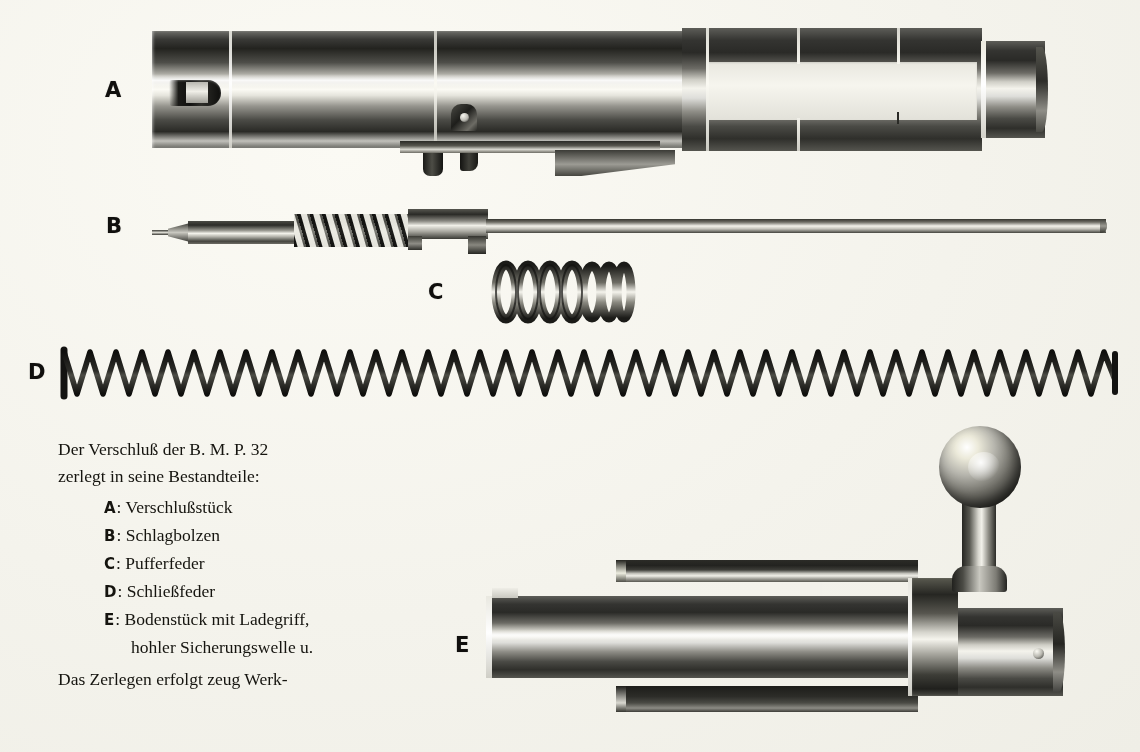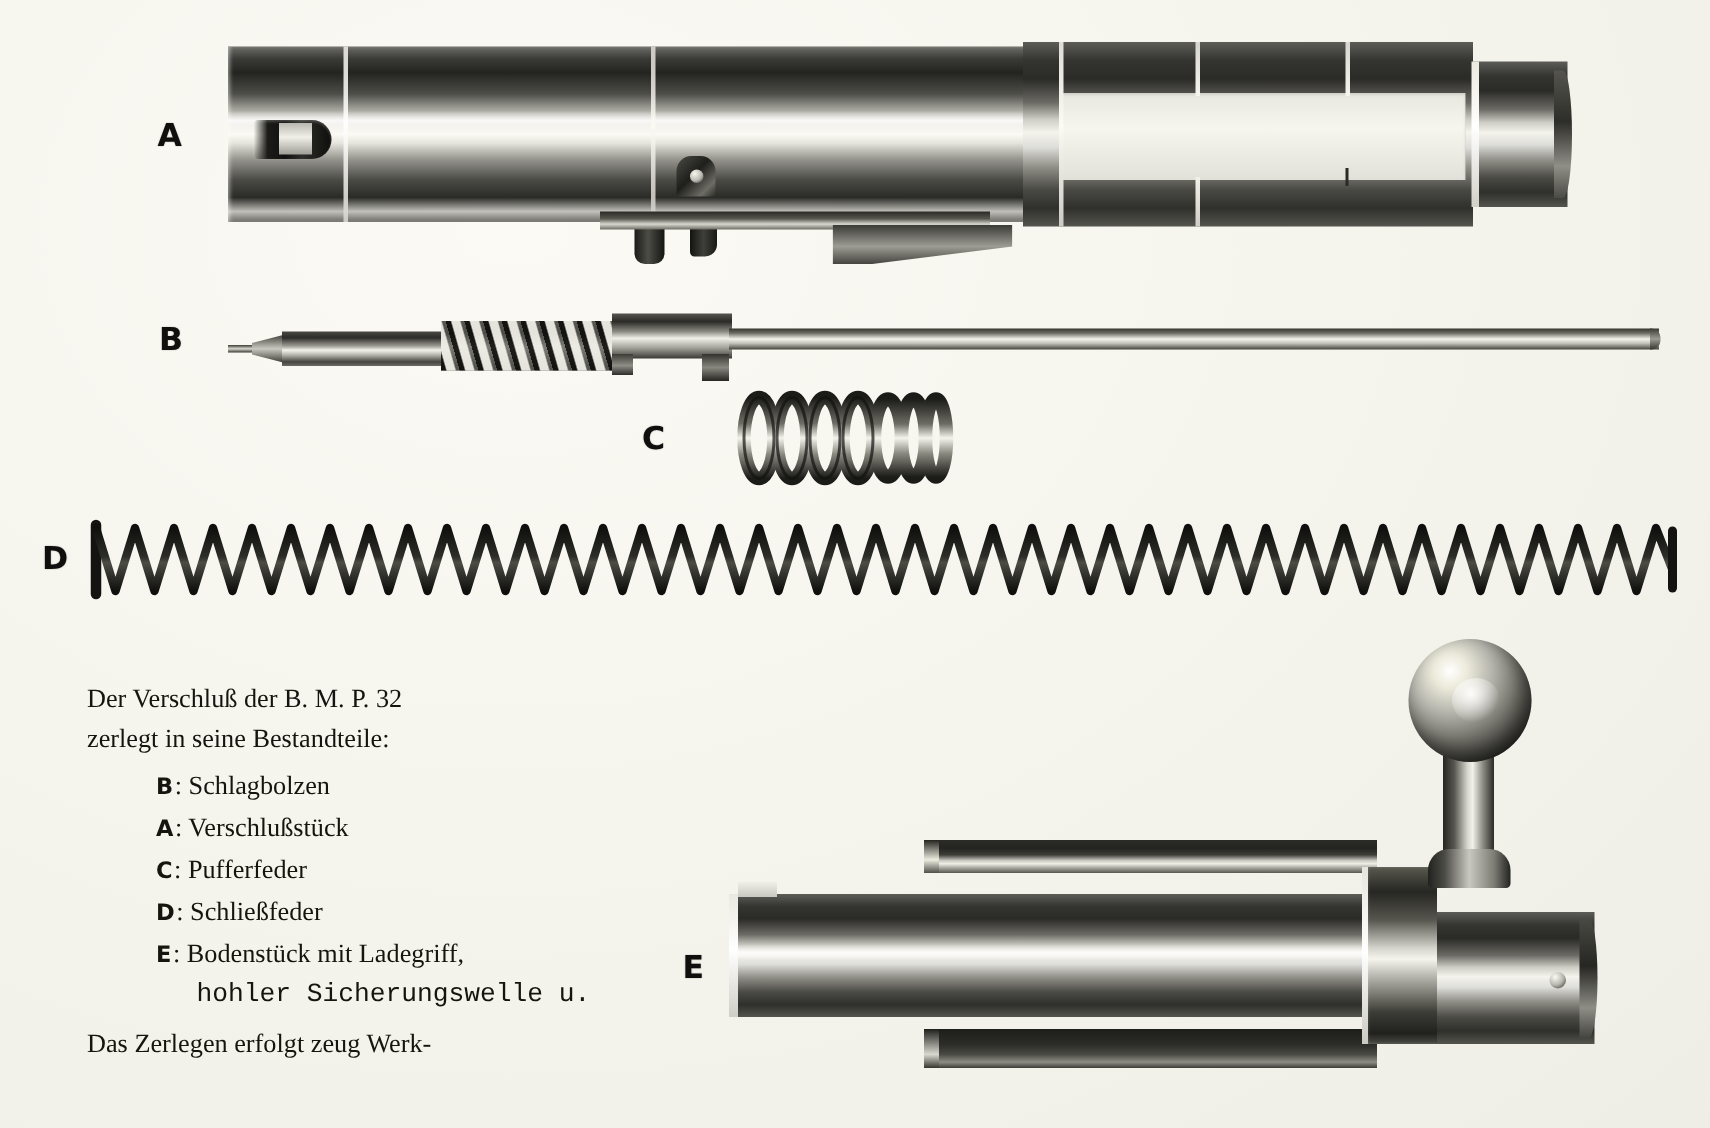--- a/index.html
+++ b/index.html
@@ -73,21 +73,21 @@
   #caption .lead{ text-align:justify; }
   #caption .lead span{ display:block; }
   #caption ul{list-style:none;margin:4px 0 2px 0;padding:0 0 0 46px;}
   #caption li{margin:0;padding:0;text-indent:0;}
   #caption li .k{
     font-family:"DejaVu Sans", sans-serif;
     font-weight:bold;
     font-size:15px;
     margin-right:1px;
   }
-  #caption li .cont{display:block;padding-left:27px;font-family:Liberation Mono, monospace;}
+  #caption li .cont{display:block;padding-left:27px;}
   #caption .tail{margin-top:5px;text-align:justify;}
   #caption .tail span{display:block;}
   .jx{display:flex;justify-content:space-between;}
 </style>
 </head>
 <body style="background: rgb(246, 245, 239);">
 
 <div id="plate">
 
   <div class="fig" style="left:0;top:0;width:1140px;height:200px;">
@@ -297,36 +297,36 @@
     <div style="position:absolute;left:968px;top:452px;width:32px;height:30px;border-radius:50%;
                 background:radial-gradient(circle at 40% 35%,rgba(255,255,255,.95),rgba(255,255,255,0) 70%);"></div>
   </div>
 
   <div class="plate-letter" style="left:105px;top:78px;">A</div>
   <div class="plate-letter" style="left:106px;top:214px;">B</div>
   <div class="plate-letter" style="left:428px;top:280px;">C</div>
   <div class="plate-letter" style="left:28px;top:360px;">D</div>
   <div class="plate-letter" style="left:455px;top:633px;">E</div>
 
-  <div id="caption" style="color: rgb(21, 20, 15); margin-top: 16px;">
+  <div id="caption" style="color: rgb(21, 20, 15);">
     <div class="lead">
       <span class="jx">
         <span>Der Verschluß der B. M. P. 32</span>
       </span>
       <span>zerlegt in seine Bestandteile:</span>
     </div>
 
     <ul>
       <li>
+        <span class="k">A</span><span>:</span>
+        <span>Verschlußstück</span>
+      </li>
+      <li>
         <span class="k">B</span><span>:</span>
         <span>Schlagbolzen</span>
-      </li>
-      <li>
-        <span class="k">A</span><span>:</span>
-        <span>Verschlußstück</span>
       </li>
       <li>
         <span class="k">C</span><span>:</span>
         <span>Pufferfeder</span>
       </li>
       <li>
         <span class="k">D</span><span>:</span>
         <span>Schließfeder</span>
       </li>
       <li>

